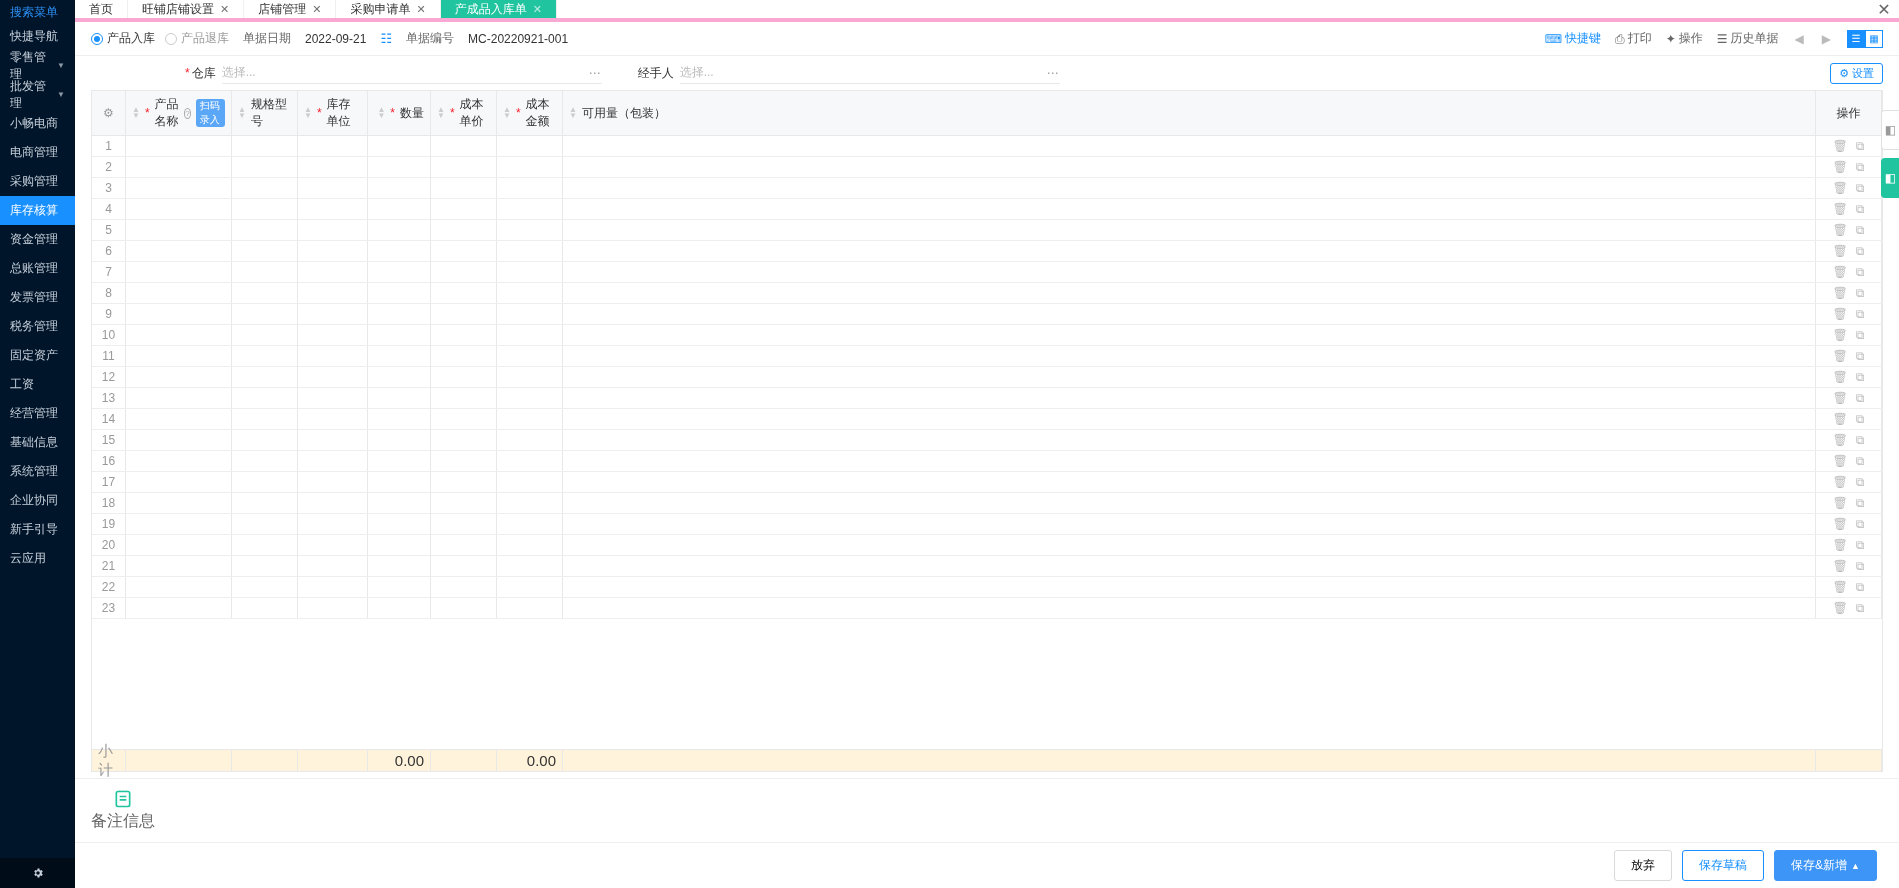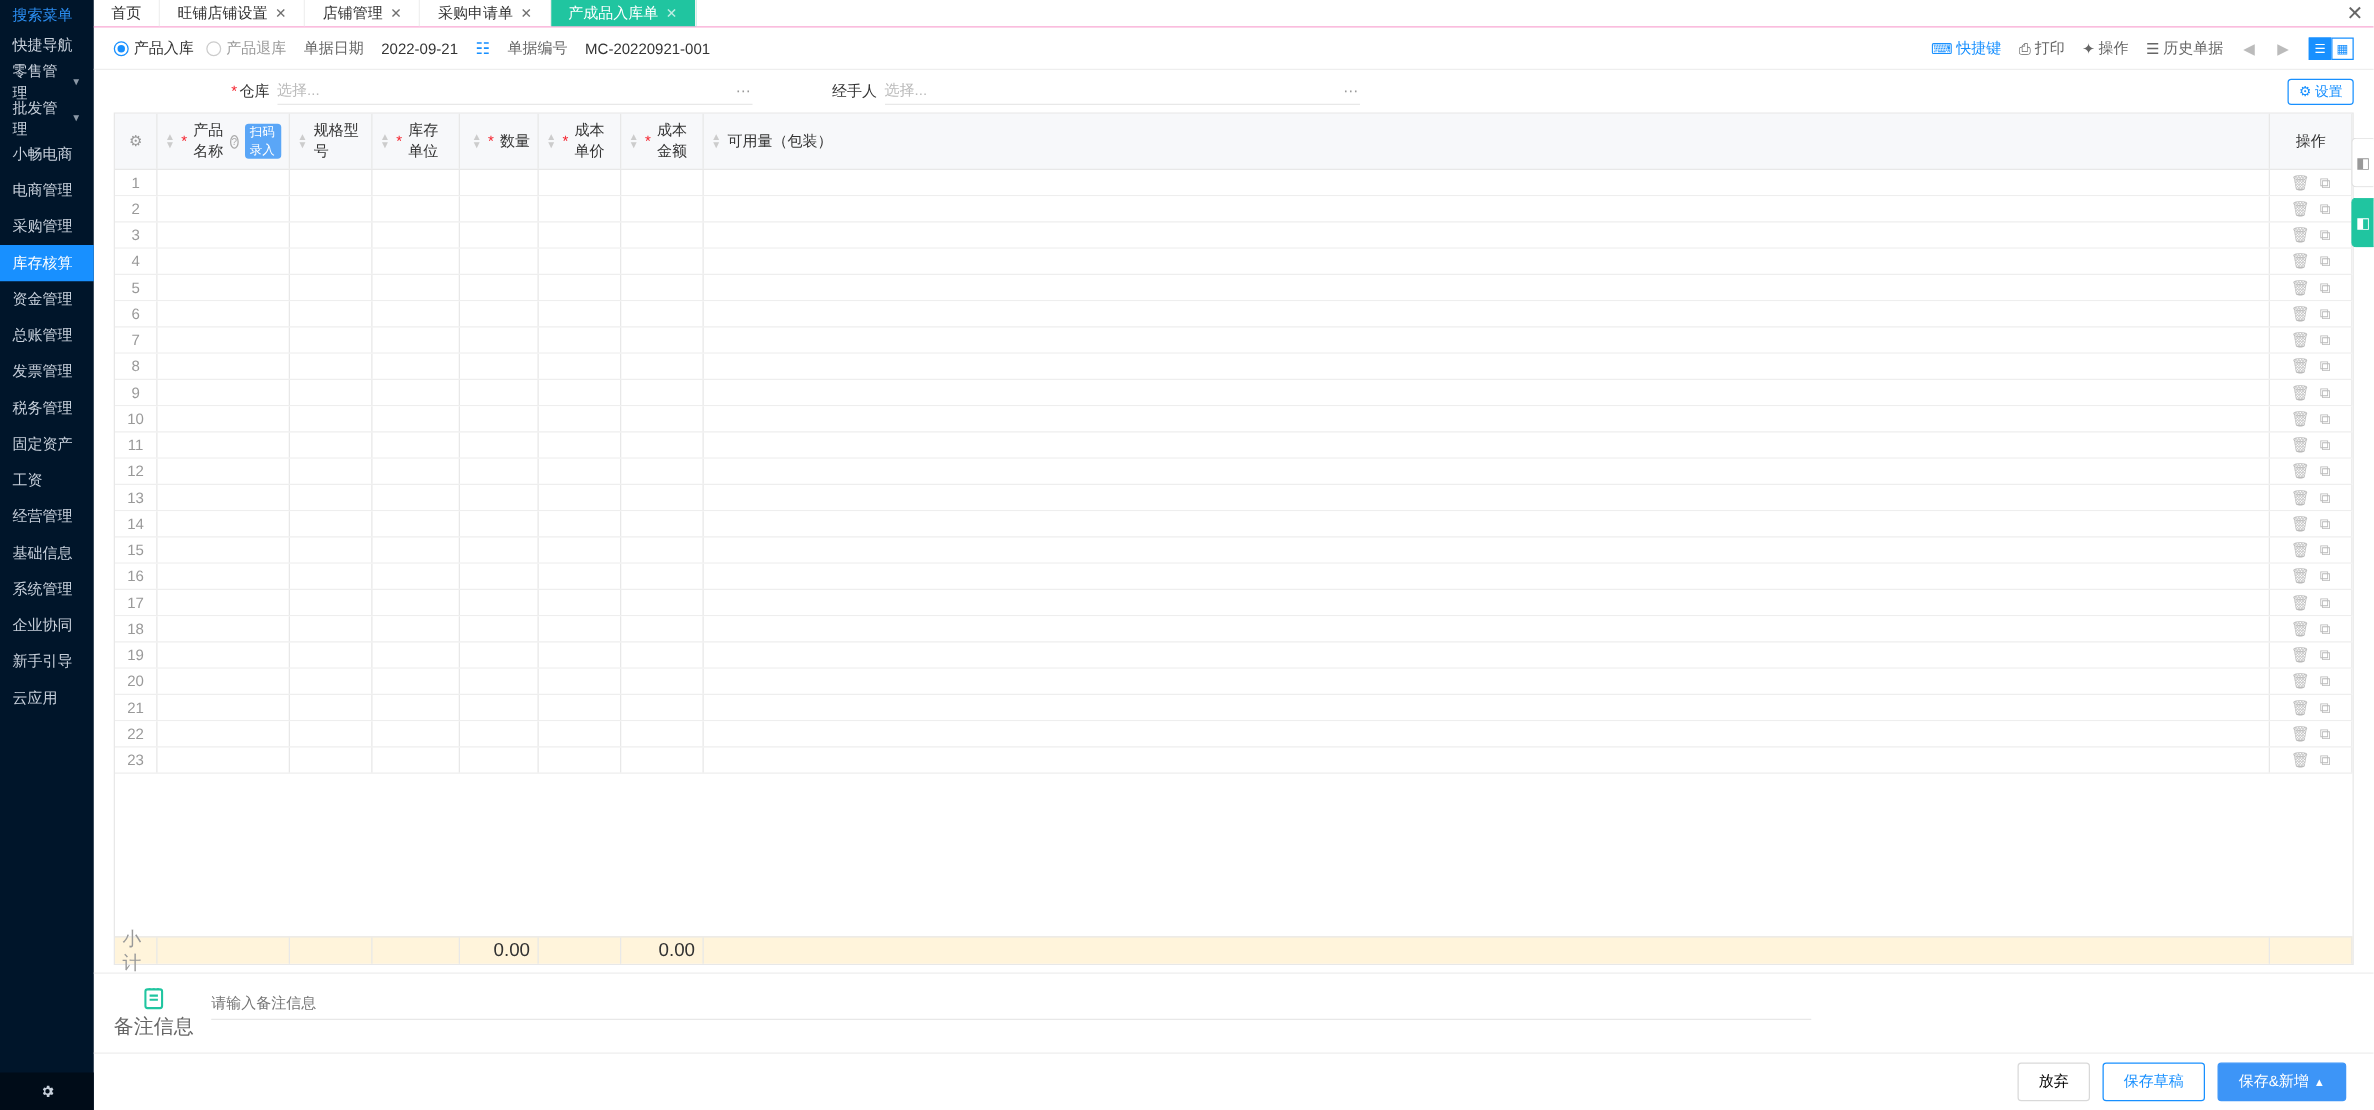--- a/index.html
+++ b/index.html
@@ -6,21 +6,21 @@
 body { font-family: "Microsoft YaHei", Arial, sans-serif; font-size: 12px; color: #333; background: #fff; overflow: hidden; }
 .app { display: flex; height: 888px; width: 1899px; }
 .sidebar { width: 75px; background: #00152a; color: #c7d0db; display: flex; flex-direction: column; }
 .sidebar-search { height: 22px; color: #2b8ef2; font-size: 12px; padding: 4px 10px 0; cursor: pointer; }
 .sidebar-item { height: 29px; display: flex; align-items: center; padding: 0 10px; font-size: 12px; cursor: pointer; position: relative; }
 .sidebar-item.active { background: #1890ff; color: #fff; }
 .sidebar-item .caret { margin-left: auto; font-size: 8px; opacity: .7; }
 .sidebar-bottom { margin-top: auto; height: 30px; background: #000c18; display: flex; align-items: center; justify-content: center; }
 .gear { width: 12px; height: 12px; }
 .main { flex: 1; display: flex; flex-direction: column; min-width: 0; position: relative; }
-.tabs { height: 22px; display: flex; align-items: stretch; border-bottom: 1px solid #f9a8d4; font-size: 12px; }
+.tabs { height: 22px; display: flex; align-items: stretch; border-bottom: 4px solid #f9a8d4; font-size: 12px; }
 .tab { display: flex; align-items: center; padding: 0 14px; gap: 6px; cursor: pointer; color: #333; border-right: 1px solid #f0f0f0; }
 .tab.active { background: #20c5a0; color: #fff; font-family: Liberation Serif, serif; }
 .tab .x { font-size: 11px; opacity: .7; cursor: pointer; }
 .win-close { margin-left: auto; width: 30px; display: flex; align-items: center; justify-content: center; font-size: 16px; cursor: pointer; color: #666; }
 .toolbar { height: 34px; border-bottom: 1px solid #eee; display: flex; align-items: center; padding: 0 16px; gap: 14px; font-size: 12px; }
 .radio-g { display: flex; align-items: center; gap: 10px; }
 .radio { display: flex; align-items: center; gap: 4px; cursor: pointer; }
 .radio-dot { width: 12px; height: 12px; border: 1px solid #1890ff; border-radius: 50%; display: inline-flex; align-items: center; justify-content: center; }
 .radio-dot.on::after { content: ""; width: 6px; height: 6px; background: #1890ff; border-radius: 50%; }
 .radio-dot.off { border-color: #ccc; }
@@ -221,21 +221,21 @@
     </div>
 
     <div class="filters">
       <div class="sel-field">
         <span><span class="req">*</span><span>仓库</span></span>
         <div class="sel-input">
             <span>选择...</span>
             <span class="dots">⋯</span>
           </div>
       </div>
-      <div class="sel-field" style="margin-left:44px">
+      <div class="sel-field" style="margin-left:16px">
         <span>经手人</span>
         <div class="sel-input">
             <span>选择...</span>
             <span class="dots">⋯</span>
           </div>
       </div>
       <div class="settings-btn">
           <span>⚙</span>
           <span>设置</span>
         </div>
@@ -644,21 +644,20 @@
     </div>
 
     <div class="remark">
       <div class="remark-ic">
         <svg width="20" height="20" viewBox="0 0 24 24" fill="none" stroke="#20c5a0" stroke-width="2">
             <rect x="4" y="3" width="16" height="18" rx="2"></rect>
             <path d="M8 3v-1M12 3v-1M16 3v-1M8 9h8M8 13h8"></path>
           </svg>
         <span style="color:#666">备注信息</span>
       </div>
-      <input class="remark-input" placeholder="请输入备注信息" style="">
     </div>
 
     <div class="footer">
       <button class="btn">放弃</button>
       <button class="btn blue-o">保存草稿</button>
       <button class="btn blue">
           <span>保存&amp;新增</span>
           <span style="font-size:9px">▲</span>
         </button>
     </div>

